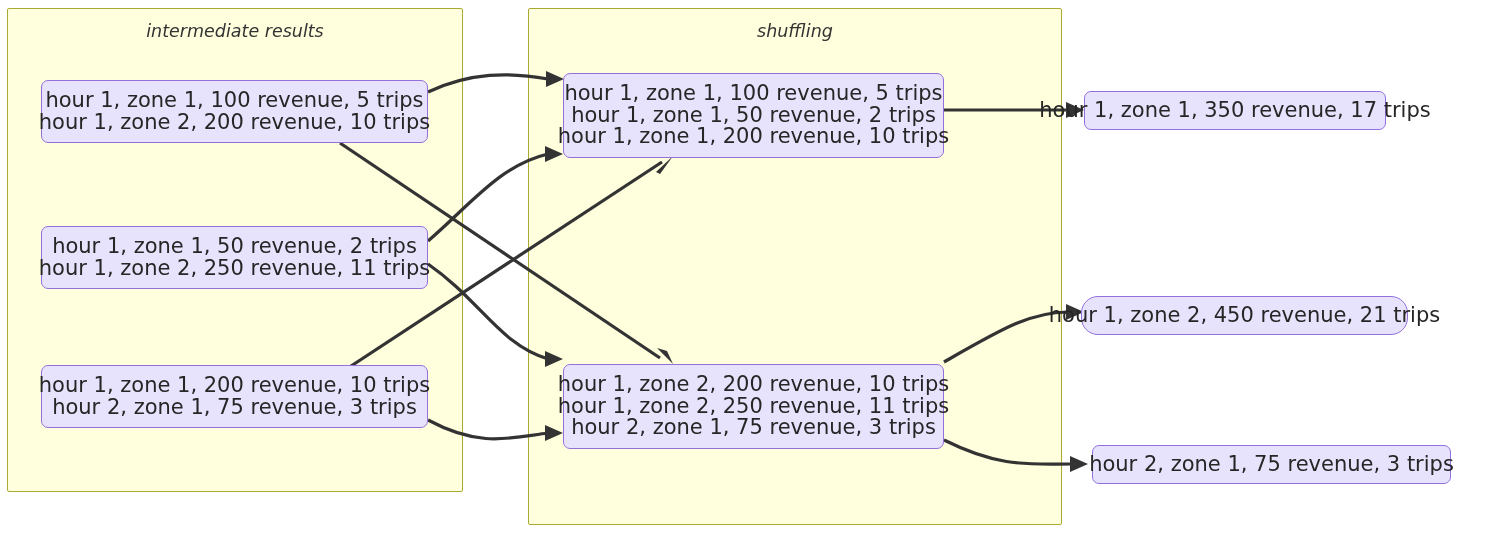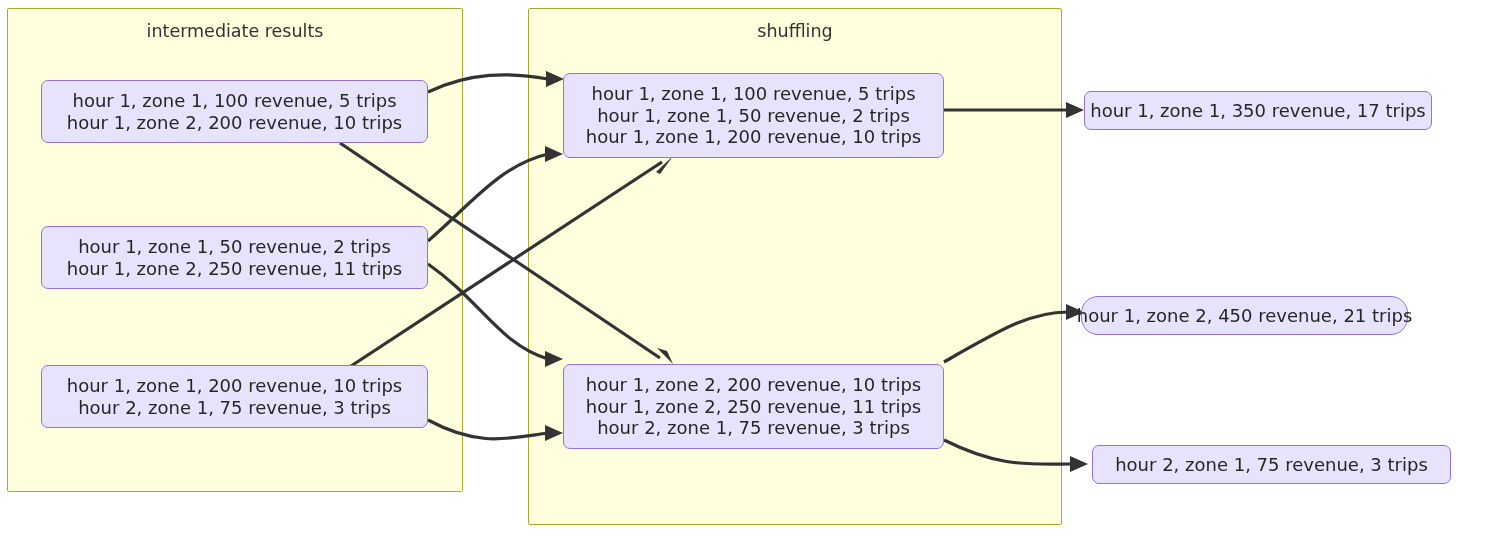--- a/index.html
+++ b/index.html
@@ -25,33 +25,34 @@
     box-sizing: border-box;
   }
   .cluster-title {
     position: absolute;
     left: 0;
     right: 0;
     text-align: center;
     font-size: 17.5px;
     color: #333333;
     white-space: nowrap;
+    font-style: italic;
   }
   .node {
     position: absolute;
     background: #e8e3fc;
     border: 1.3px solid #9370db;
     border-radius: 7px;
     box-sizing: border-box;
     display: flex;
     flex-direction: column;
     align-items: center;
     justify-content: center;
     color: #262626;
-    font-size: 18px;
+    font-size: 21px;
     line-height: 21.5px;
     white-space: nowrap;
   }
   .node .line {
     display: block;
   }
   svg.edges {
     position: absolute;
     left: 0;
     top: 0;
@@ -150,21 +151,21 @@
     <span class="line">hour 1, zone 1, 50 revenue, 2 trips</span>
     <span class="line">hour 1, zone 1, 200 revenue, 10 trips</span>
   </div>
 
   <div class="node" style="left:563px; top:364px; width:381px; height:85px;">
     <span class="line">hour 1, zone 2, 200 revenue, 10 trips</span>
     <span class="line">hour 1, zone 2, 250 revenue, 11 trips</span>
     <span class="line">hour 2, zone 1, 75 revenue, 3 trips</span>
   </div>
 
-  <div class="node" style="left:1084px; top:91px; width:348px; height:39px;">
+  <div class="node" style="left:1084px; top:91px; width:302px; height:39px;">
     <span class="line">hour 1, zone 1, 350 revenue, 17 trips</span>
   </div>
 
   <div class="node" style="left:1081px; top:296px; width:327px; height:39px;border-radius:17px;">
     <span class="line">hour 1, zone 2, 450 revenue, 21 trips</span>
   </div>
 
   <div class="node" style="left:1092px; top:445px; width:359px; height:39px;">
     <span class="line">hour 2, zone 1, 75 revenue, 3 trips</span>
   </div>

